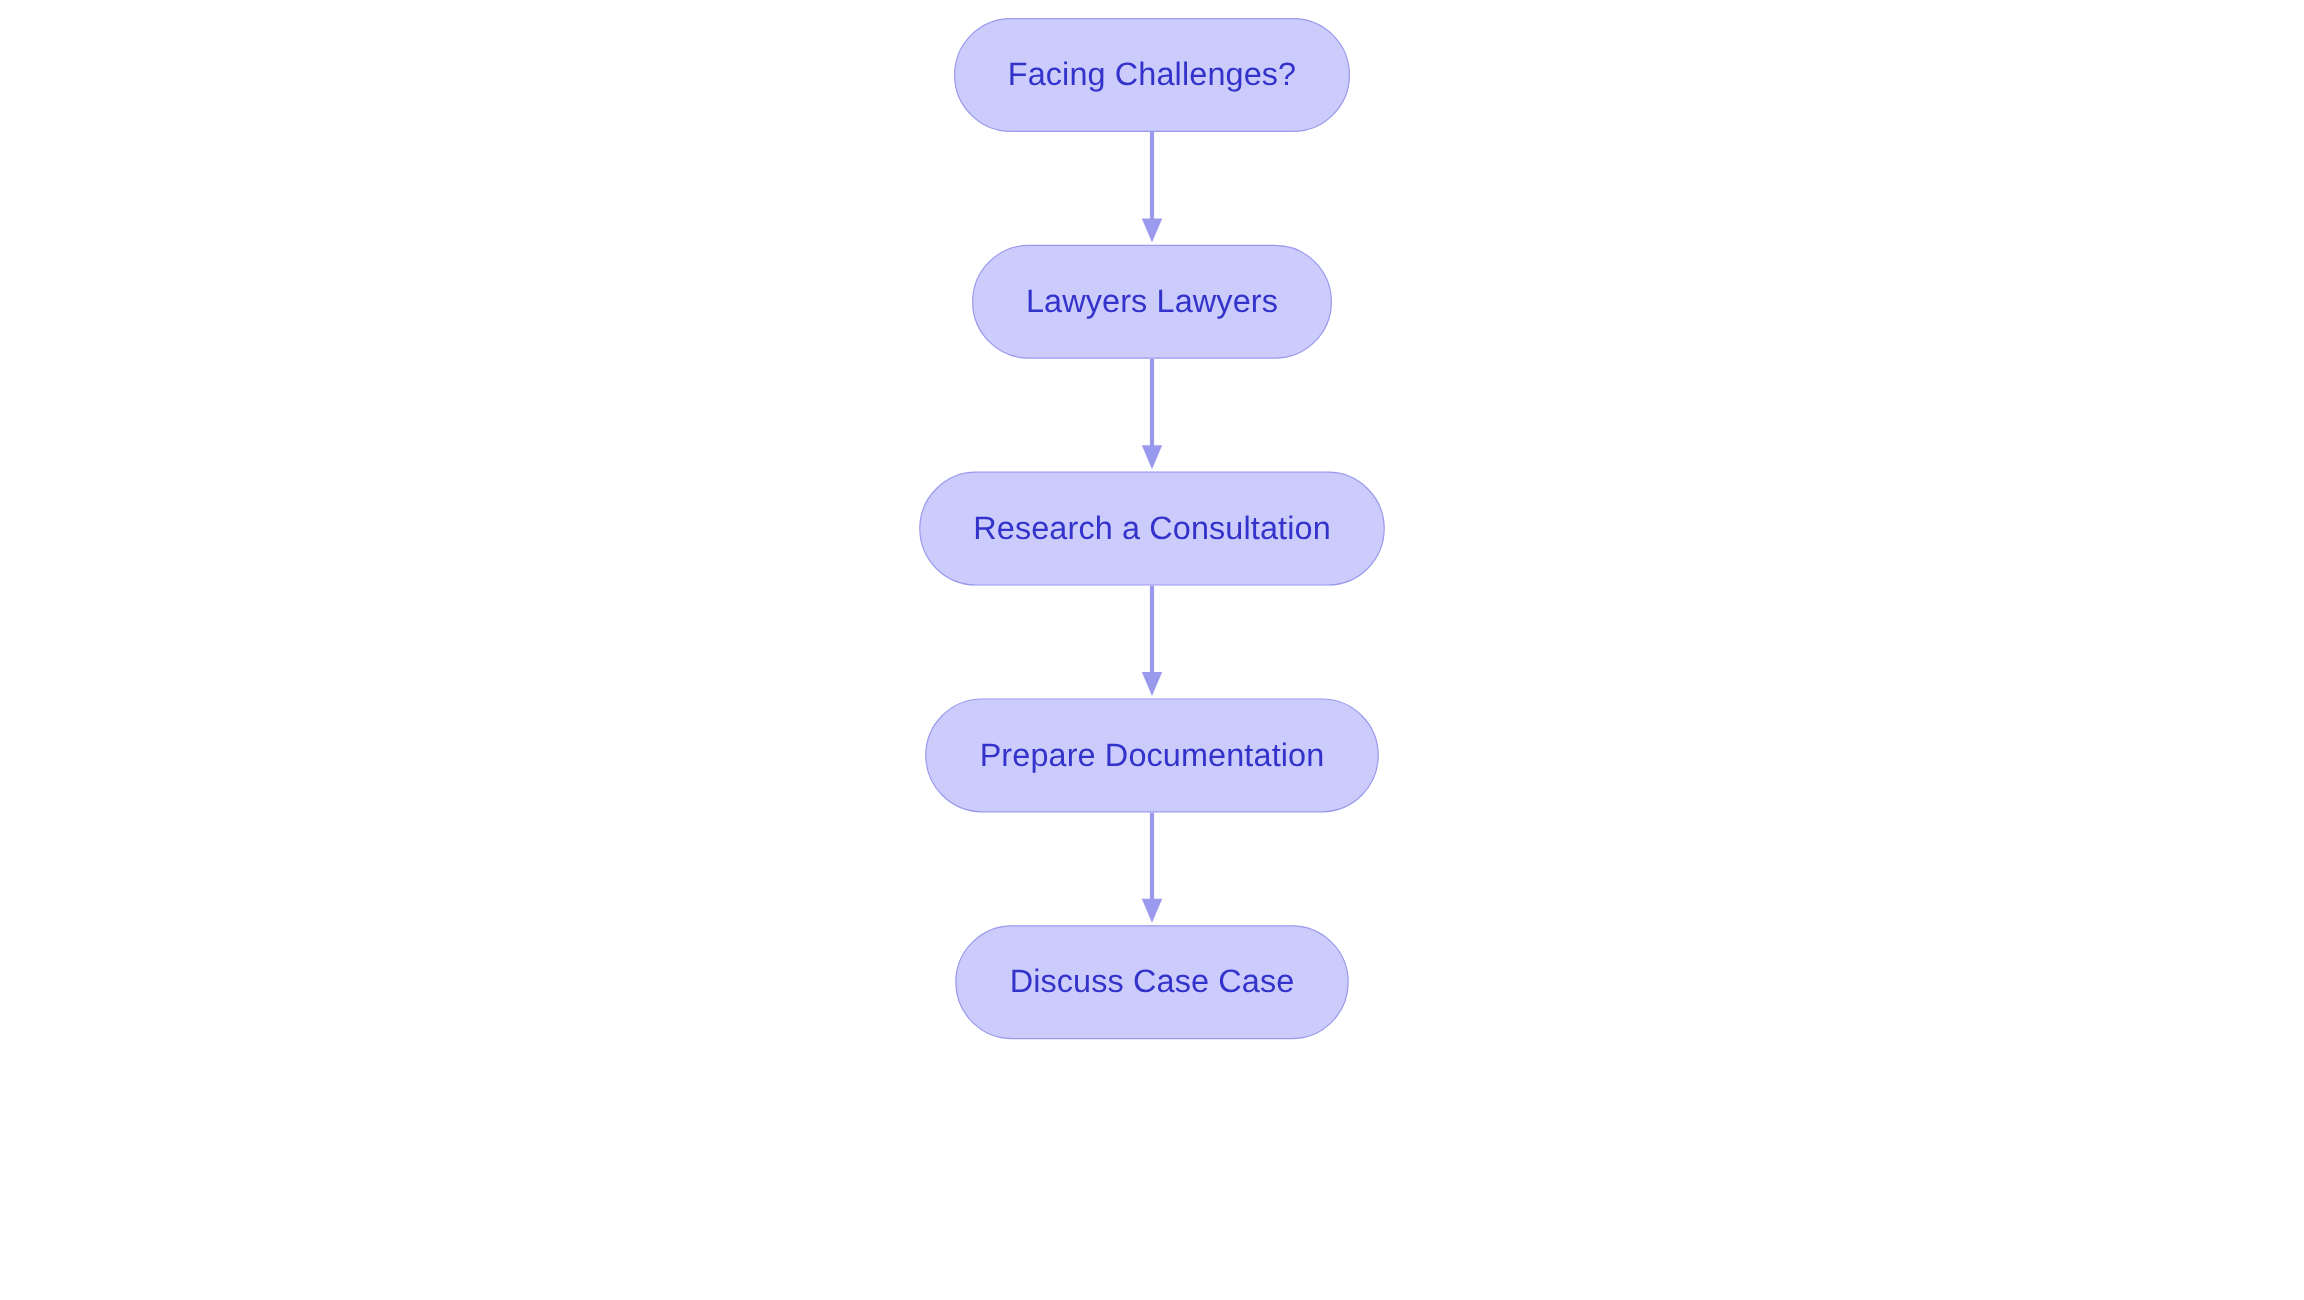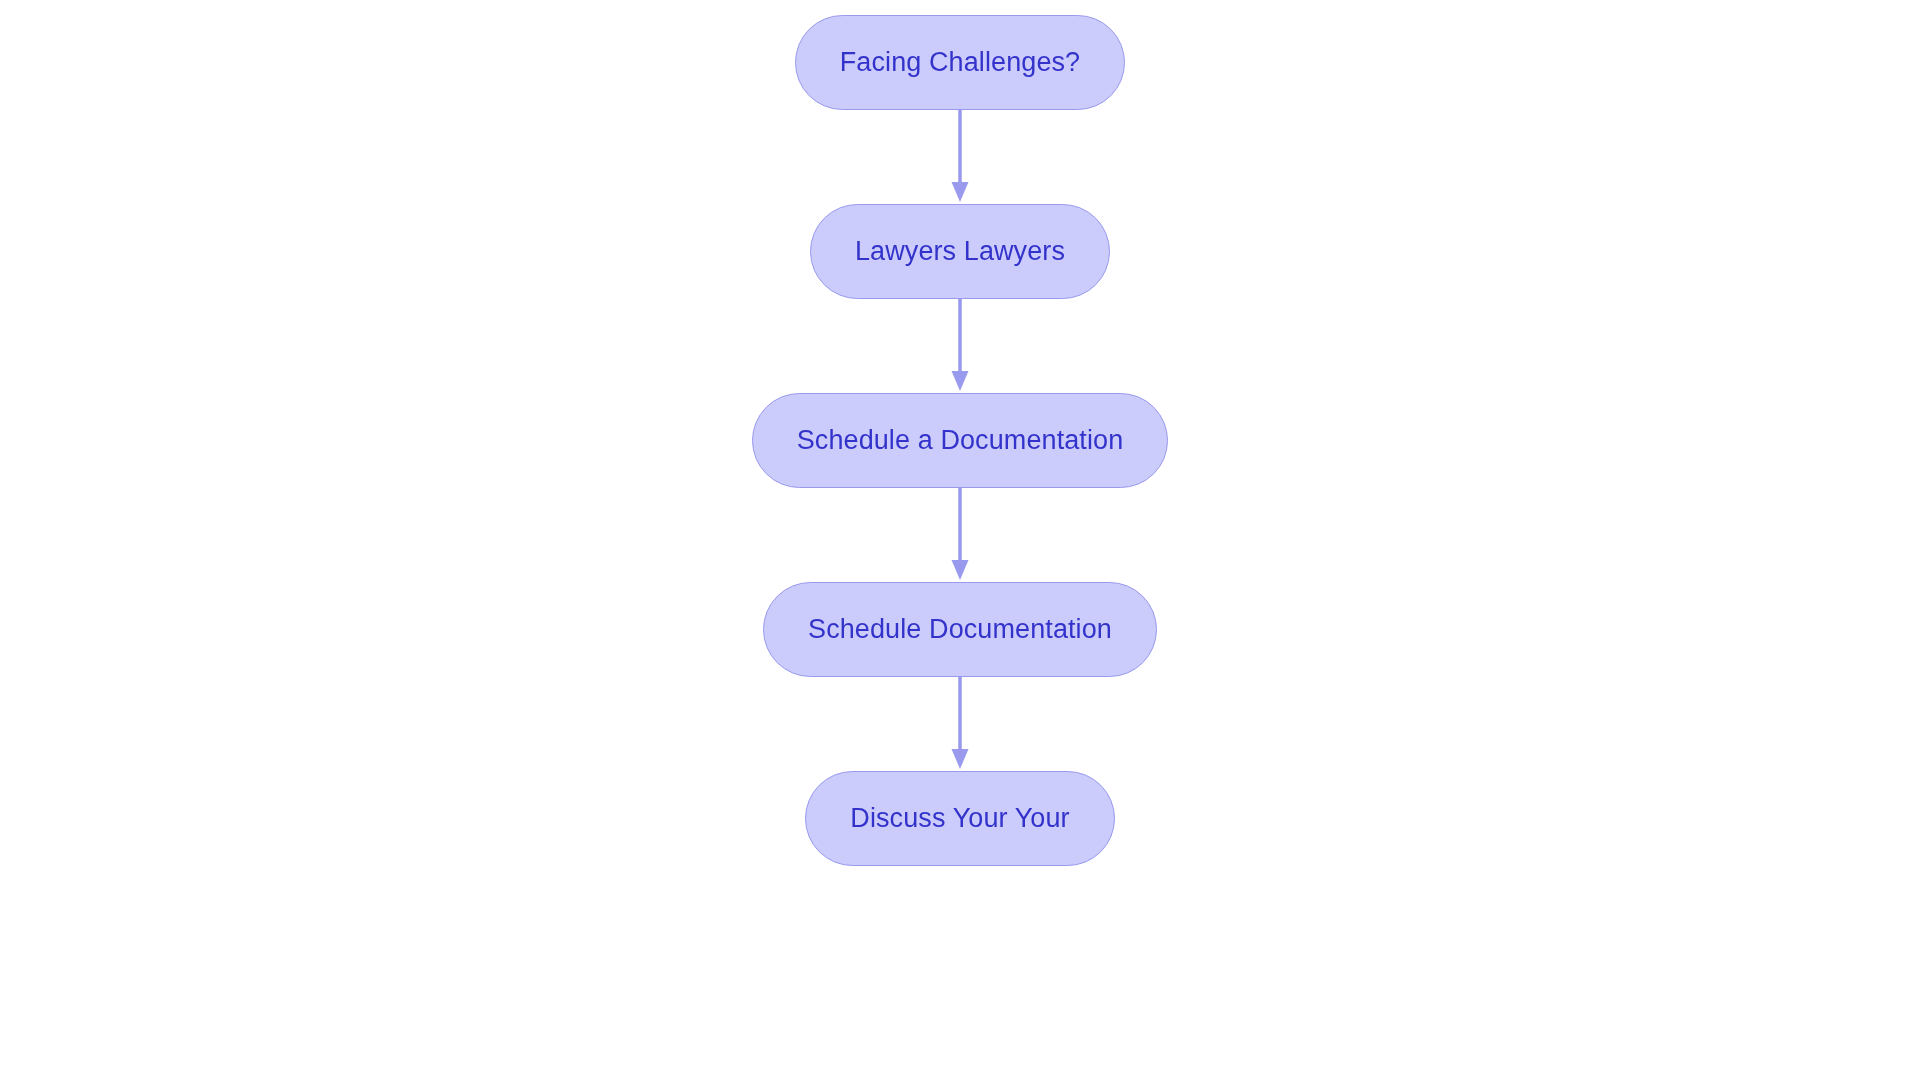--- a/index.html
+++ b/index.html
@@ -93,39 +93,39 @@
     </div>
 
     <div class="flow-connector">
       <svg viewBox="0 0 30 94" xmlns="http://www.w3.org/2000/svg" aria-hidden="true">
         <line x1="15" y1="0" x2="15" y2="74" stroke="#9999EE" stroke-width="3.5"></line>
         <polygon points="15,92 6.5,72 23.5,72" fill="#9999EE"></polygon>
       </svg>
     </div>
 
     <div class="flow-node">
-      <span class="flow-node-label">Schedule a Documentation</span>
+      <span class="flow-node-label">Research a Consultation</span>
     </div>
 
     <div class="flow-connector">
       <svg viewBox="0 0 30 94" xmlns="http://www.w3.org/2000/svg" aria-hidden="true">
         <line x1="15" y1="0" x2="15" y2="74" stroke="#9999EE" stroke-width="3.5"></line>
         <polygon points="15,92 6.5,72 23.5,72" fill="#9999EE"></polygon>
       </svg>
     </div>
 
     <div class="flow-node">
-      <span class="flow-node-label">Schedule Documentation</span>
+      <span class="flow-node-label">Prepare Documentation</span>
     </div>
 
     <div class="flow-connector">
       <svg viewBox="0 0 30 94" xmlns="http://www.w3.org/2000/svg" aria-hidden="true">
         <line x1="15" y1="0" x2="15" y2="74" stroke="#9999EE" stroke-width="3.5"></line>
         <polygon points="15,92 6.5,72 23.5,72" fill="#9999EE"></polygon>
       </svg>
     </div>
 
     <div class="flow-node">
-      <span class="flow-node-label">Discuss Your Your</span>
+      <span class="flow-node-label">Discuss Case Case</span>
     </div>
 
   </div>
 </div>
 
 </body></html>

